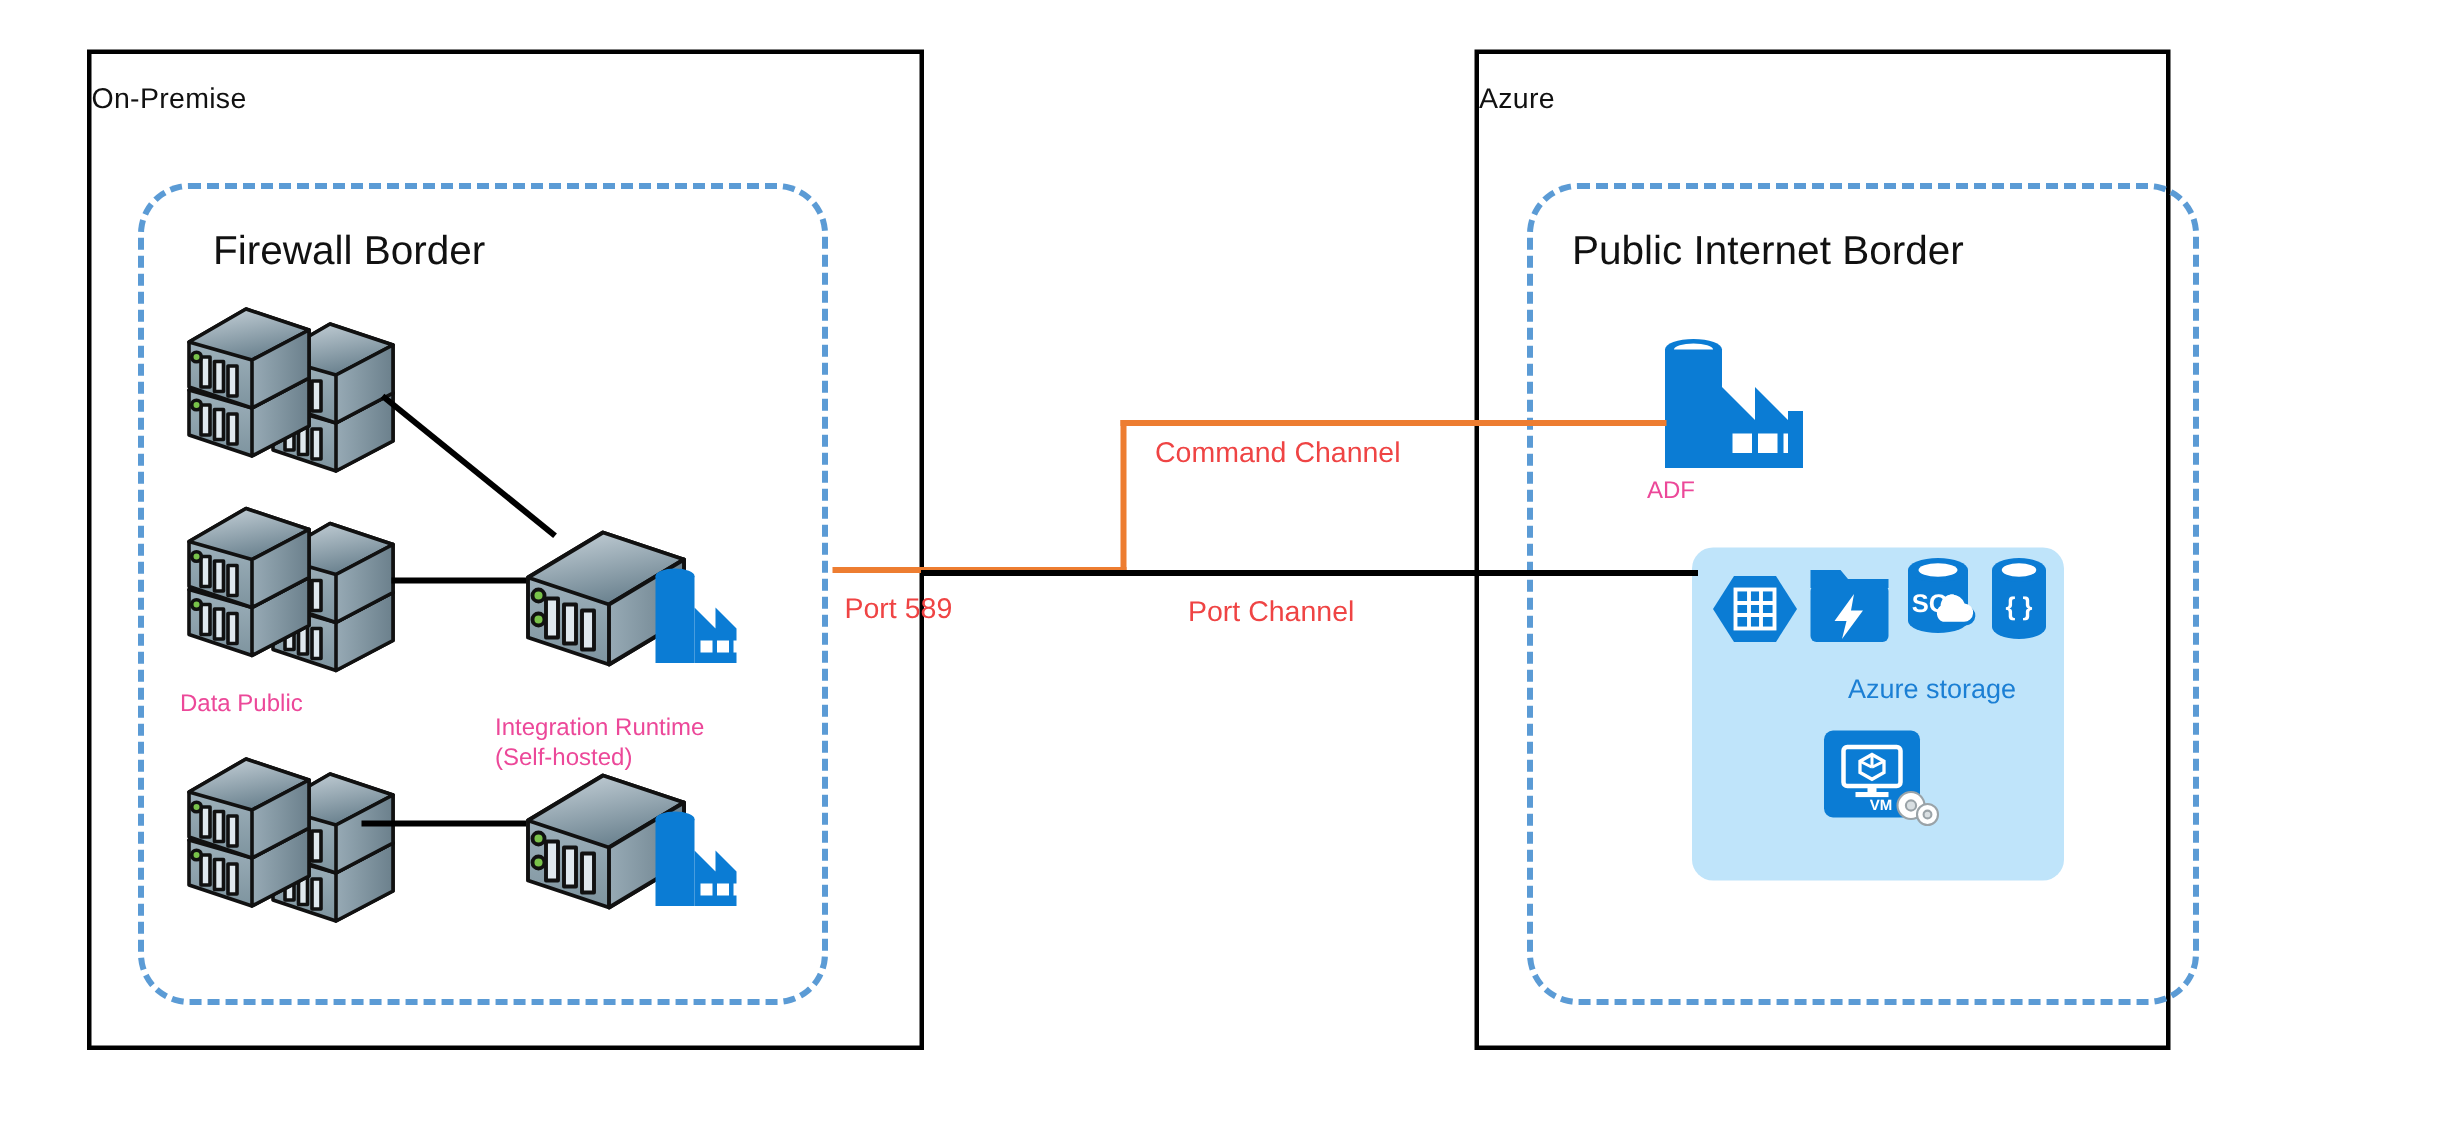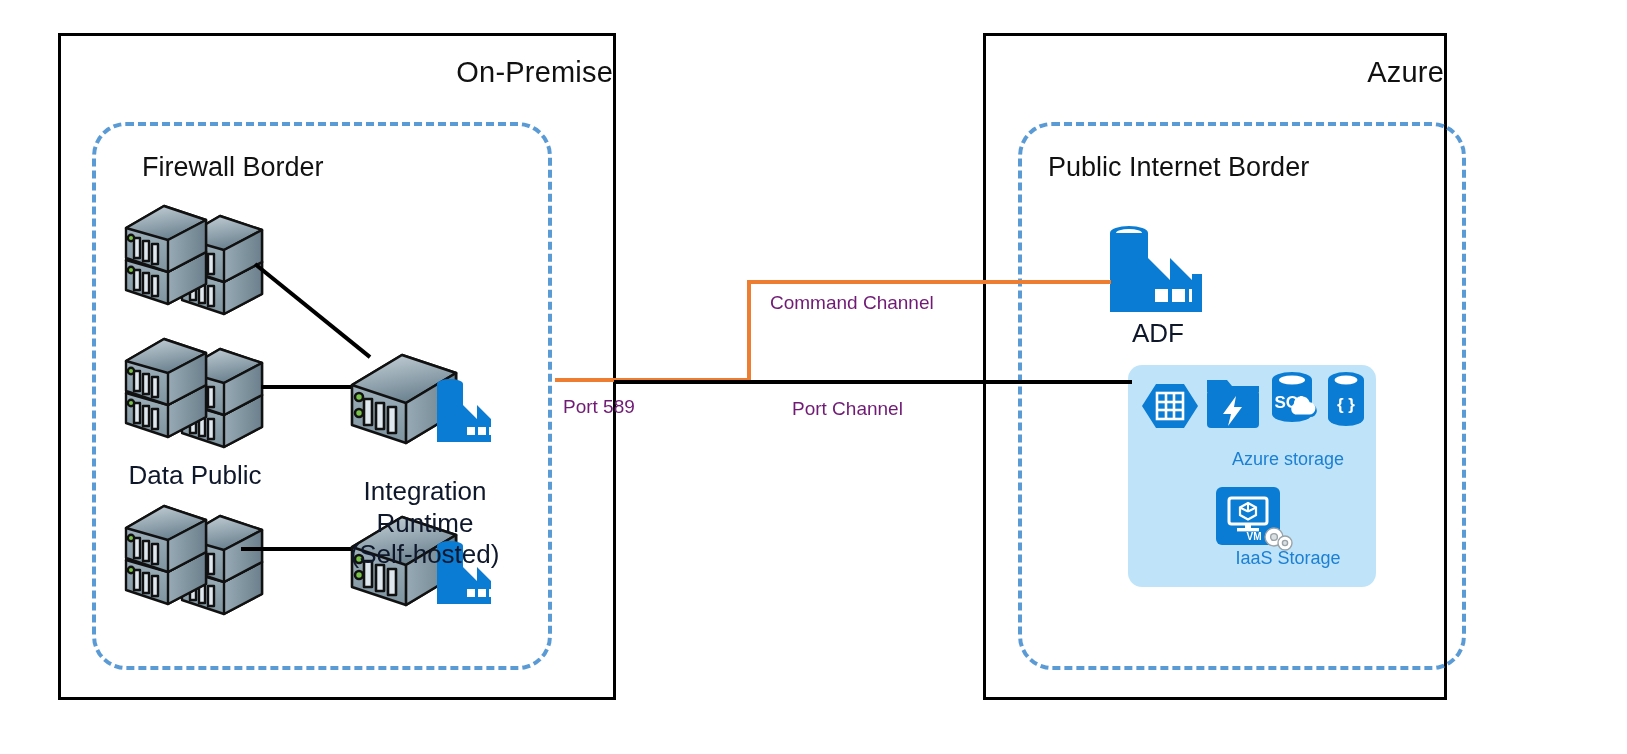--- a/index.html
+++ b/index.html
@@ -18,22 +18,22 @@
   
   .zone{
     position:absolute;
     border:3px solid #000000;
     box-sizing:border-box;
     background:transparent;
   }
   .zone-title{
     position:absolute;
     width:100%;
-    text-align:right;
-    font-size:29px;
+    text-align:left;
+    font-size:19px;
     color:#111111;
     letter-spacing:.2px;
     white-space:nowrap;
   }
   
   .dashed{
     position:absolute;
     border:4px dashed #5B9BD5;
     border-radius:34px;
     box-sizing:border-box;
@@ -46,29 +46,28 @@
     white-space:nowrap;
   }
   
   .line-h{position:absolute;background:#000000;height:4px;}
   .orange-h{position:absolute;background:#ED7D31;height:4px;}
   .orange-v{position:absolute;background:#ED7D31;width:4px;}
   .diag{position:absolute;transform-origin:0 50%;background:#000000;height:4px;}
   .conn-label{
     position:absolute;
     font-size:19px;
-    color:#701a75;
+    color:#ef4444;
     white-space:nowrap;
   }
   
   .caption{
     position:absolute;
-    font-size:26px;
-    color:#0f172a;
-    text-align:center;
+    font-size:16px;
+    color:#ec4899;
     line-height:1.22;
     white-space:pre-line;
   }
   .caption-blue{
     position:absolute;
     font-size:18px;
     color:#1b7fd4;
     text-align:center;
     white-space:nowrap;
     padding-left:36px;
@@ -384,21 +383,20 @@
       <text x="38" y="53" font-family="Liberation Sans, sans-serif" font-size="10" font-weight="bold" fill="#ffffff" text-anchor="middle">VM</text>
 
       <g fill="#ffffff" stroke="#9aa3a8" stroke-width="1.4">
         <circle cx="58" cy="50" r="9"></circle>
         <circle cx="58" cy="50" r="3.4" fill="#d9dfe2"></circle>
         <circle cx="69" cy="56" r="7"></circle>
         <circle cx="69" cy="56" r="2.6" fill="#d9dfe2"></circle>
       </g>
     </svg>
   </div>
-  <div class="caption-blue" style="left:1128px;top:548px;width:248px;">IaaS Storage</div>
 
   <div class="orange-h" style="left:555px;top:378px;width:196px;"></div>
   <div class="orange-v" style="left:747px;top:280px;height:102px;"></div>
   <div class="orange-h" style="left:747px;top:280px;width:364px;"></div>
   <div class="conn-label" style="left:770px;top:292px;">Command Channel</div>
 
   <div class="line-h" style="left:614px;top:380px;width:518px;"></div>
   <div class="conn-label" style="left:792px;top:398px;">Port Channel</div>
 
   <div class="conn-label" style="left:563px;top:396px;">Port 589</div>

